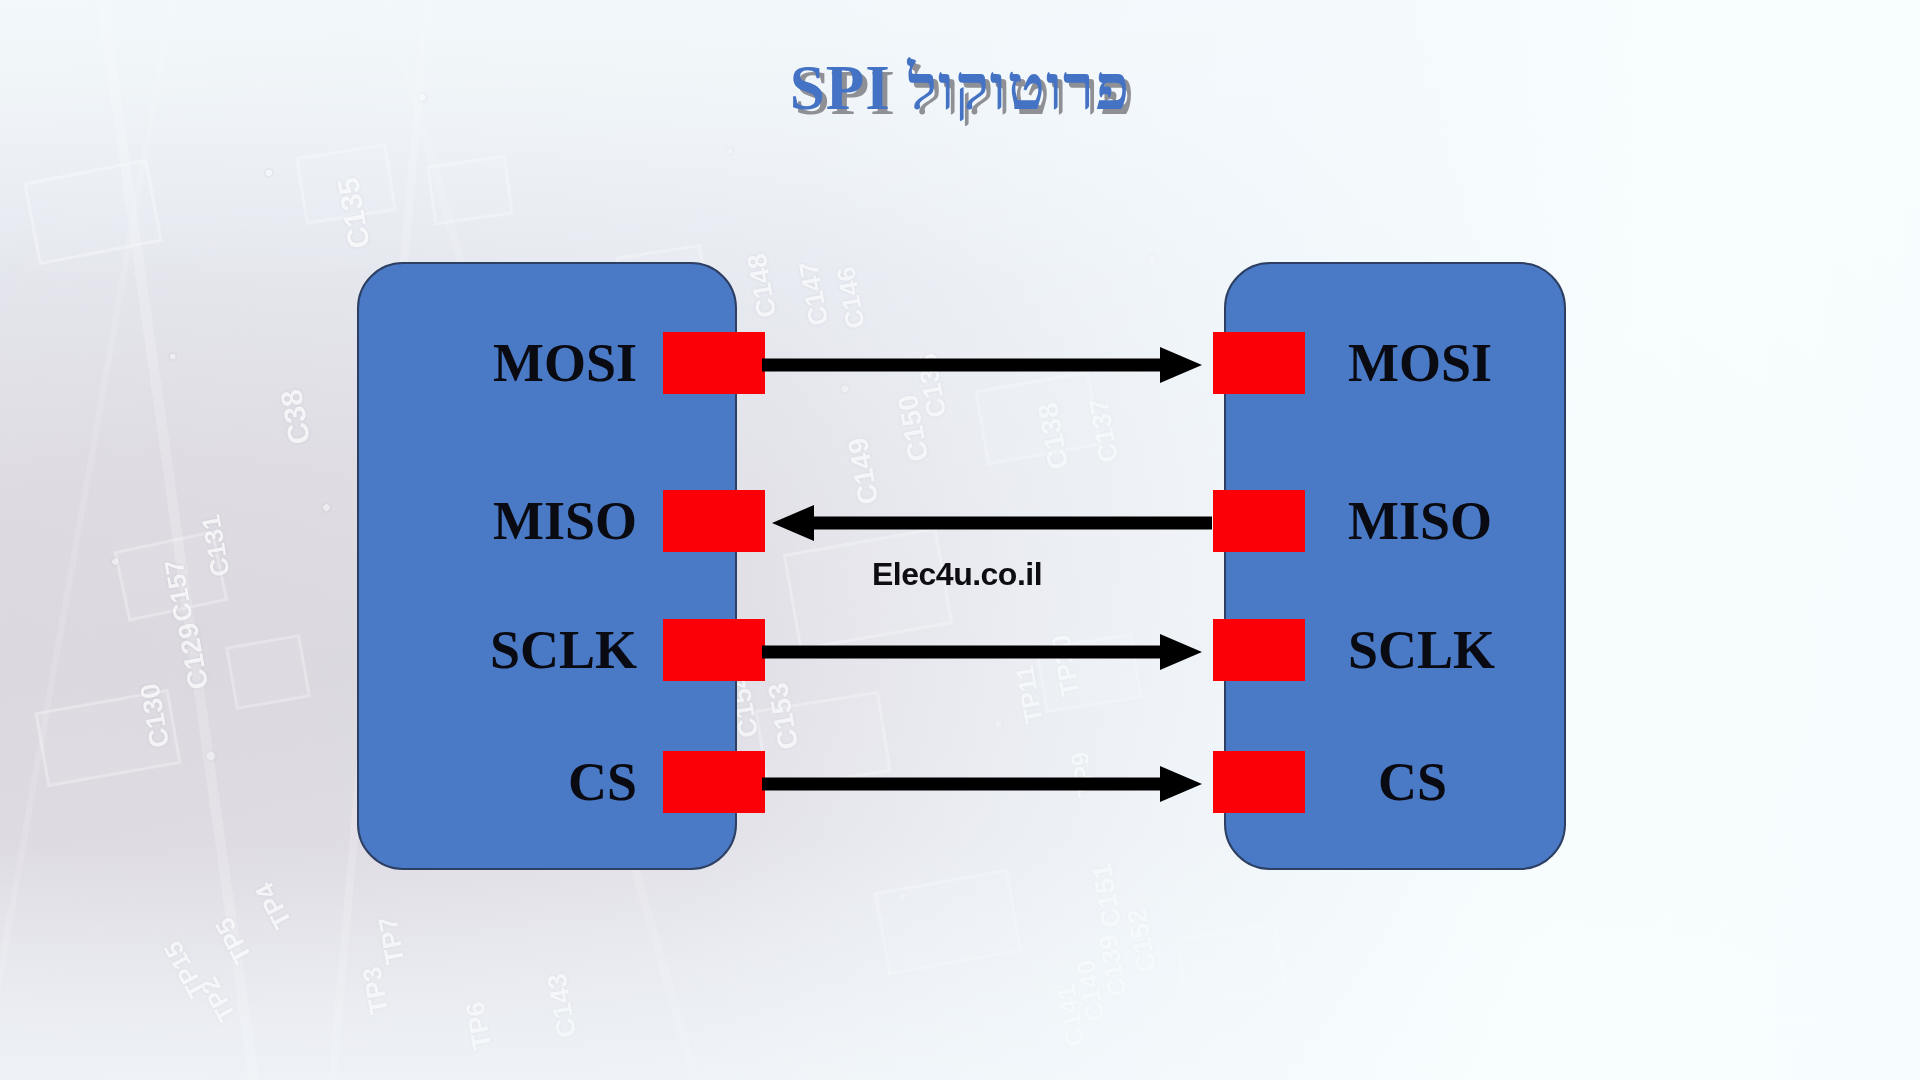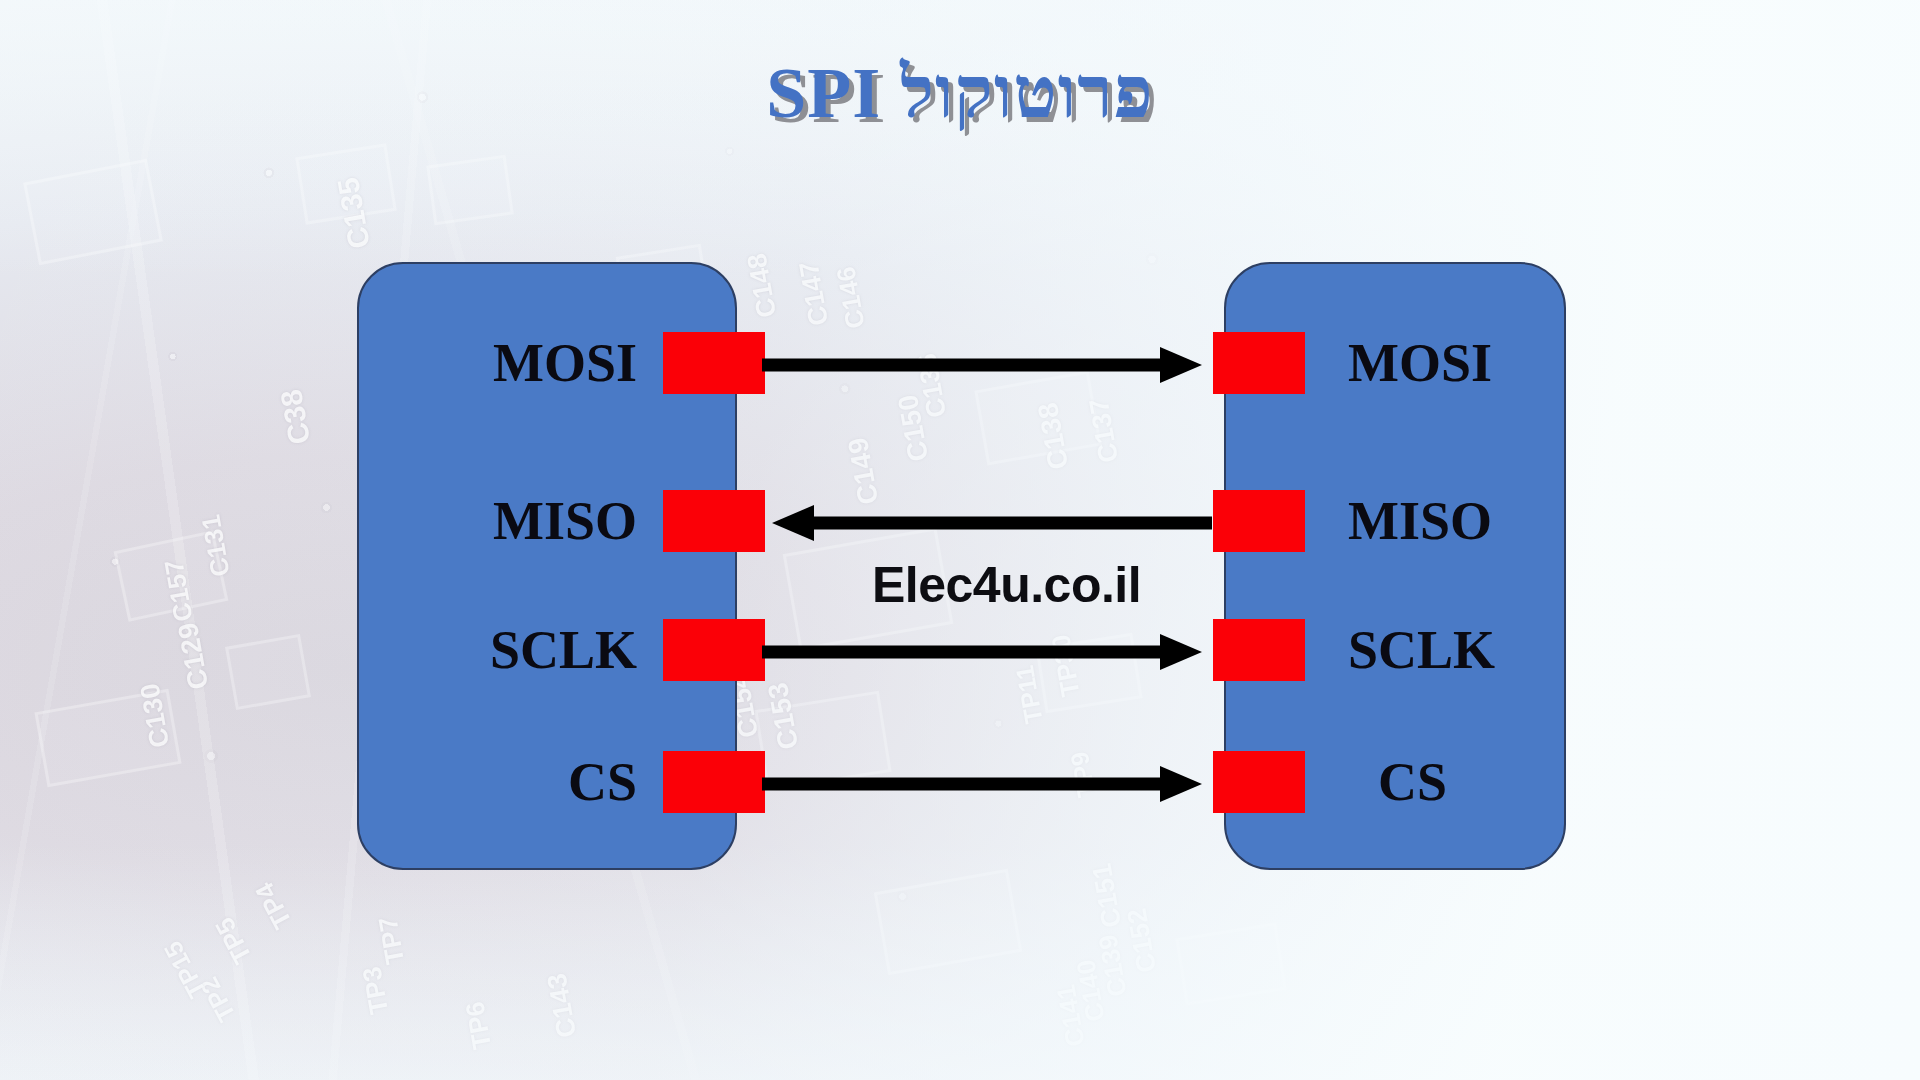--- a/index.html
+++ b/index.html
@@ -92,21 +92,21 @@
 
   
   .title {
     position: absolute;
     left: 0;
     right: 0;
     top: 52px;
     text-align: center;
     font-family: "Liberation Serif", serif;
     font-weight: bold;
-    font-size: 72px;
+    font-size: 63px;
     letter-spacing: 1px;
     color: #4472c4;
     direction: rtl;
     text-shadow: 5px 5px 0 rgba(110,110,115,.75);
     line-height: 1.15;
     white-space: nowrap;
   }
 
   
   .device {
@@ -145,21 +145,21 @@
     transform: translateY(-50%);
     height: 40px;
   }
   .arrow svg { display: block; overflow: visible; }
 
   
   .watermark {
     position: absolute;
     font-family: "Liberation Sans", sans-serif;
     font-weight: bold;
-    font-size: 50px;
+    font-size: 32px;
     color: #0d0d12;
     letter-spacing: -0.5px;
     white-space: nowrap;
   }
 </style>
 </head>
 <body>
 
 <div id="slide">
 

